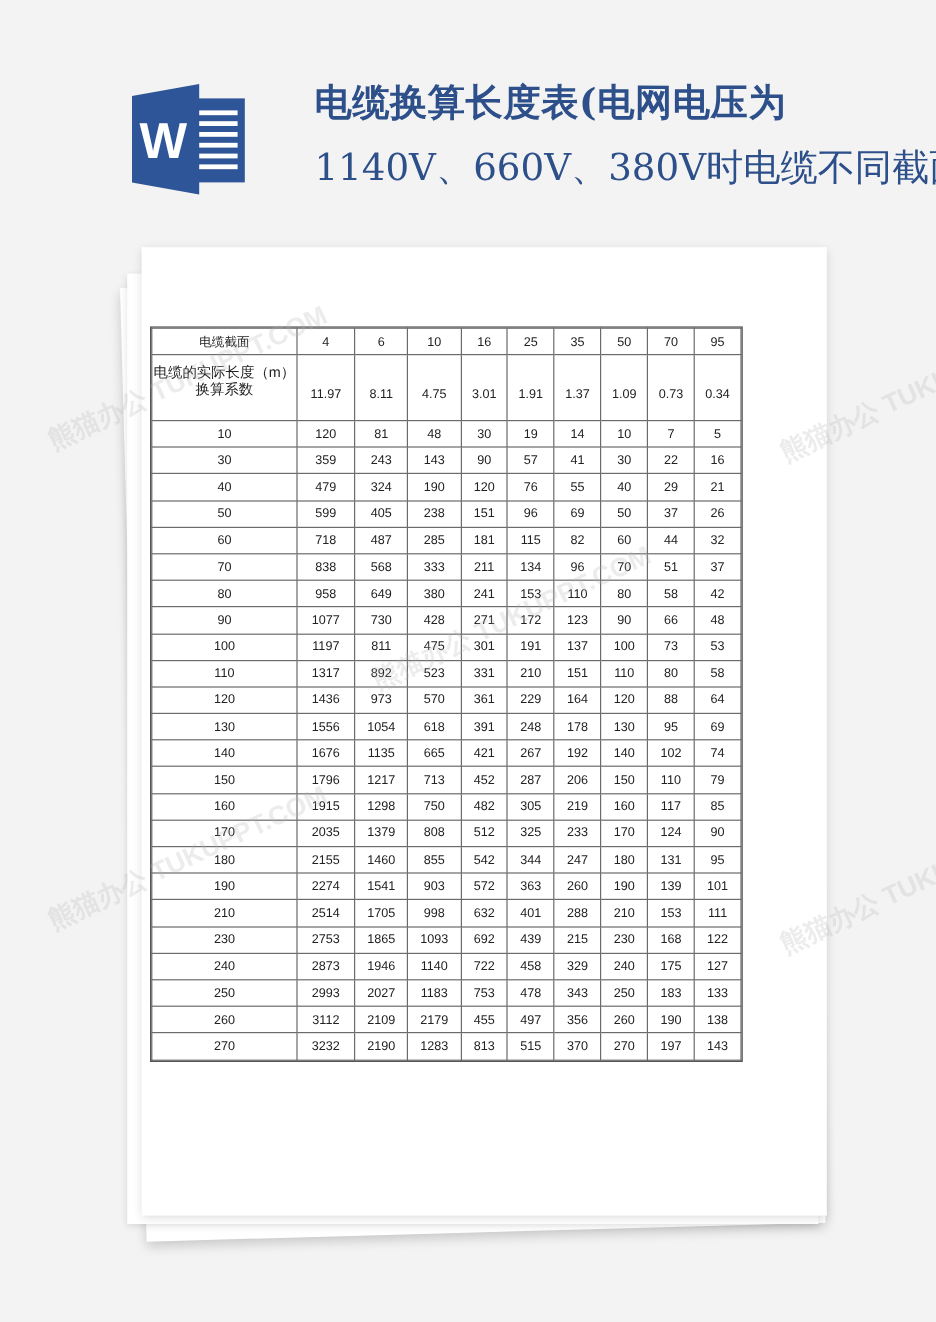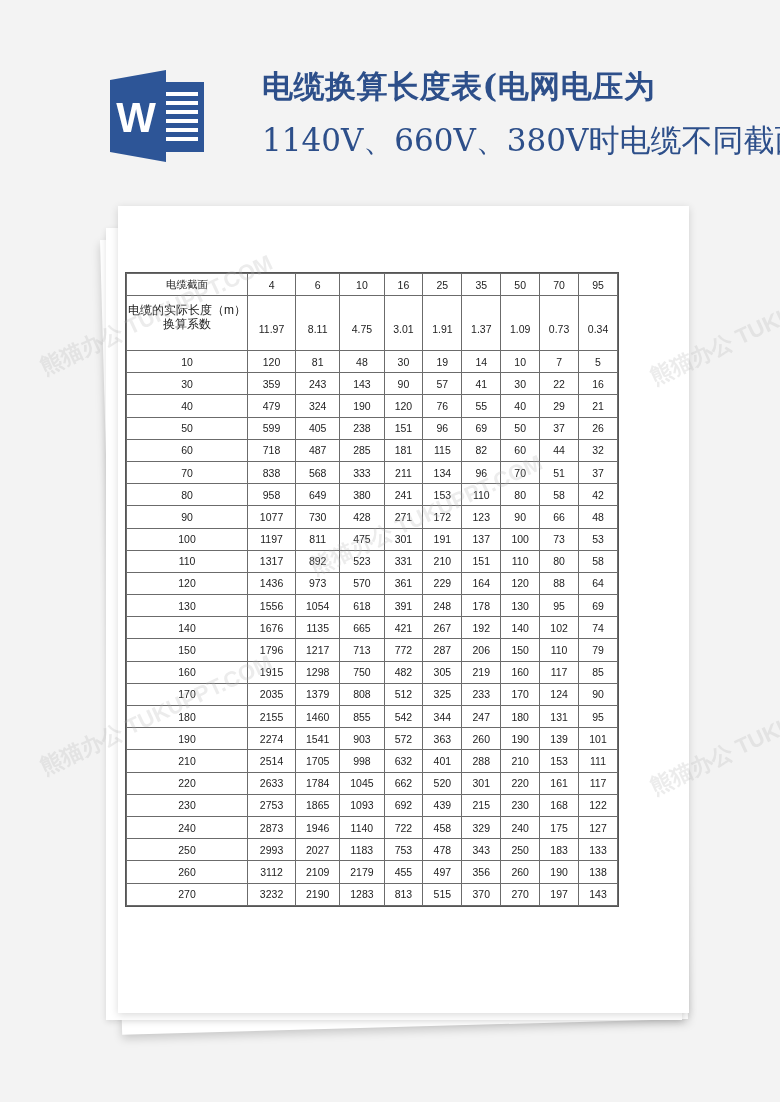--- a/index.html
+++ b/index.html
@@ -248,21 +248,21 @@
           <td>192</td>
           <td>140</td>
           <td>102</td>
           <td>74</td>
         </tr>
         <tr>
           <td class="first">150</td>
           <td>1796</td>
           <td>1217</td>
           <td>713</td>
-          <td>772</td>
+          <td>452</td>
           <td>287</td>
           <td>206</td>
           <td>150</td>
           <td>110</td>
           <td>79</td>
         </tr>
         <tr>
           <td class="first">160</td>
           <td>1915</td>
           <td>1298</td>
@@ -316,32 +316,20 @@
           <td>1705</td>
           <td>998</td>
           <td>632</td>
           <td>401</td>
           <td>288</td>
           <td>210</td>
           <td>153</td>
           <td>111</td>
         </tr>
         <tr>
-          <td class="first">220</td>
-          <td>2633</td>
-          <td>1784</td>
-          <td>1045</td>
-          <td>662</td>
-          <td>520</td>
-          <td>301</td>
-          <td>220</td>
-          <td>161</td>
-          <td>117</td>
-        </tr>
-        <tr>
           <td class="first">230</td>
           <td>2753</td>
           <td>1865</td>
           <td>1093</td>
           <td>692</td>
           <td>439</td>
           <td>215</td>
           <td>230</td>
           <td>168</td>
           <td>122</td>

